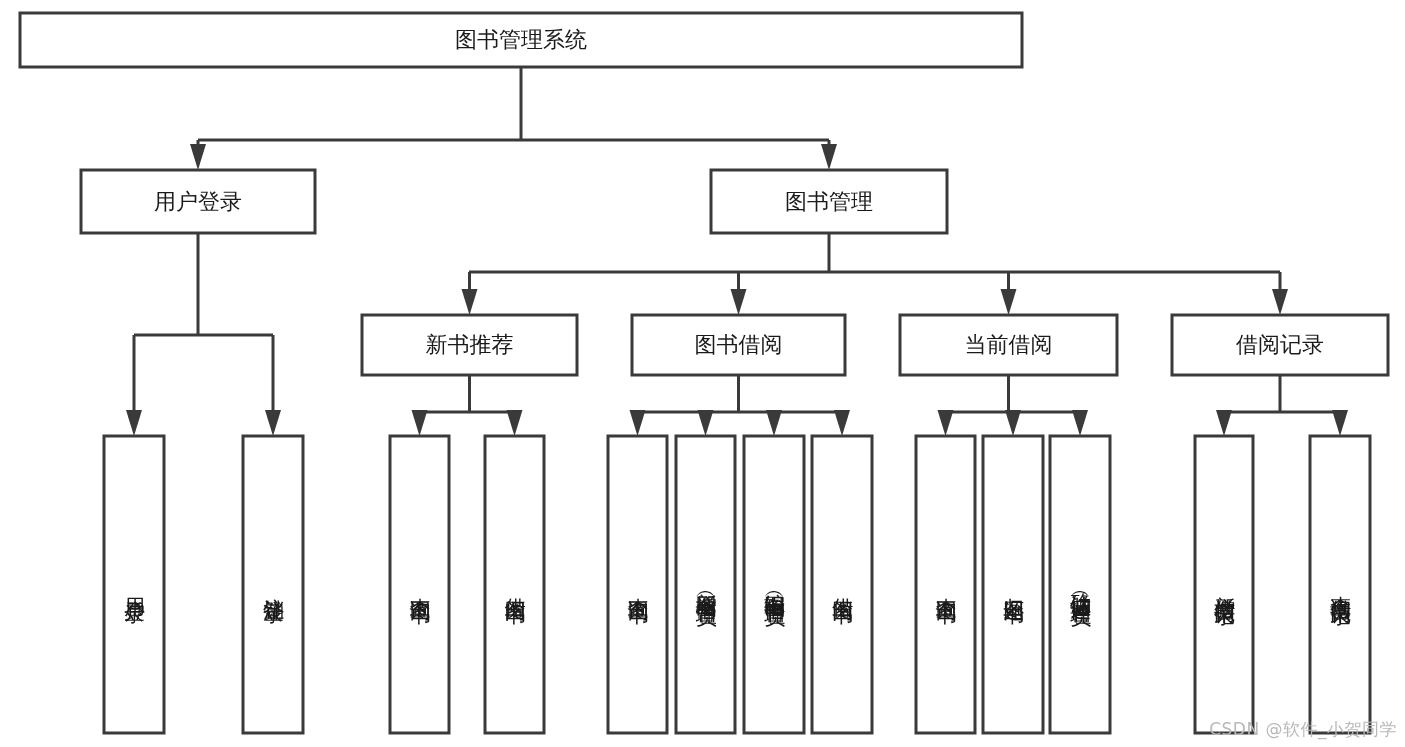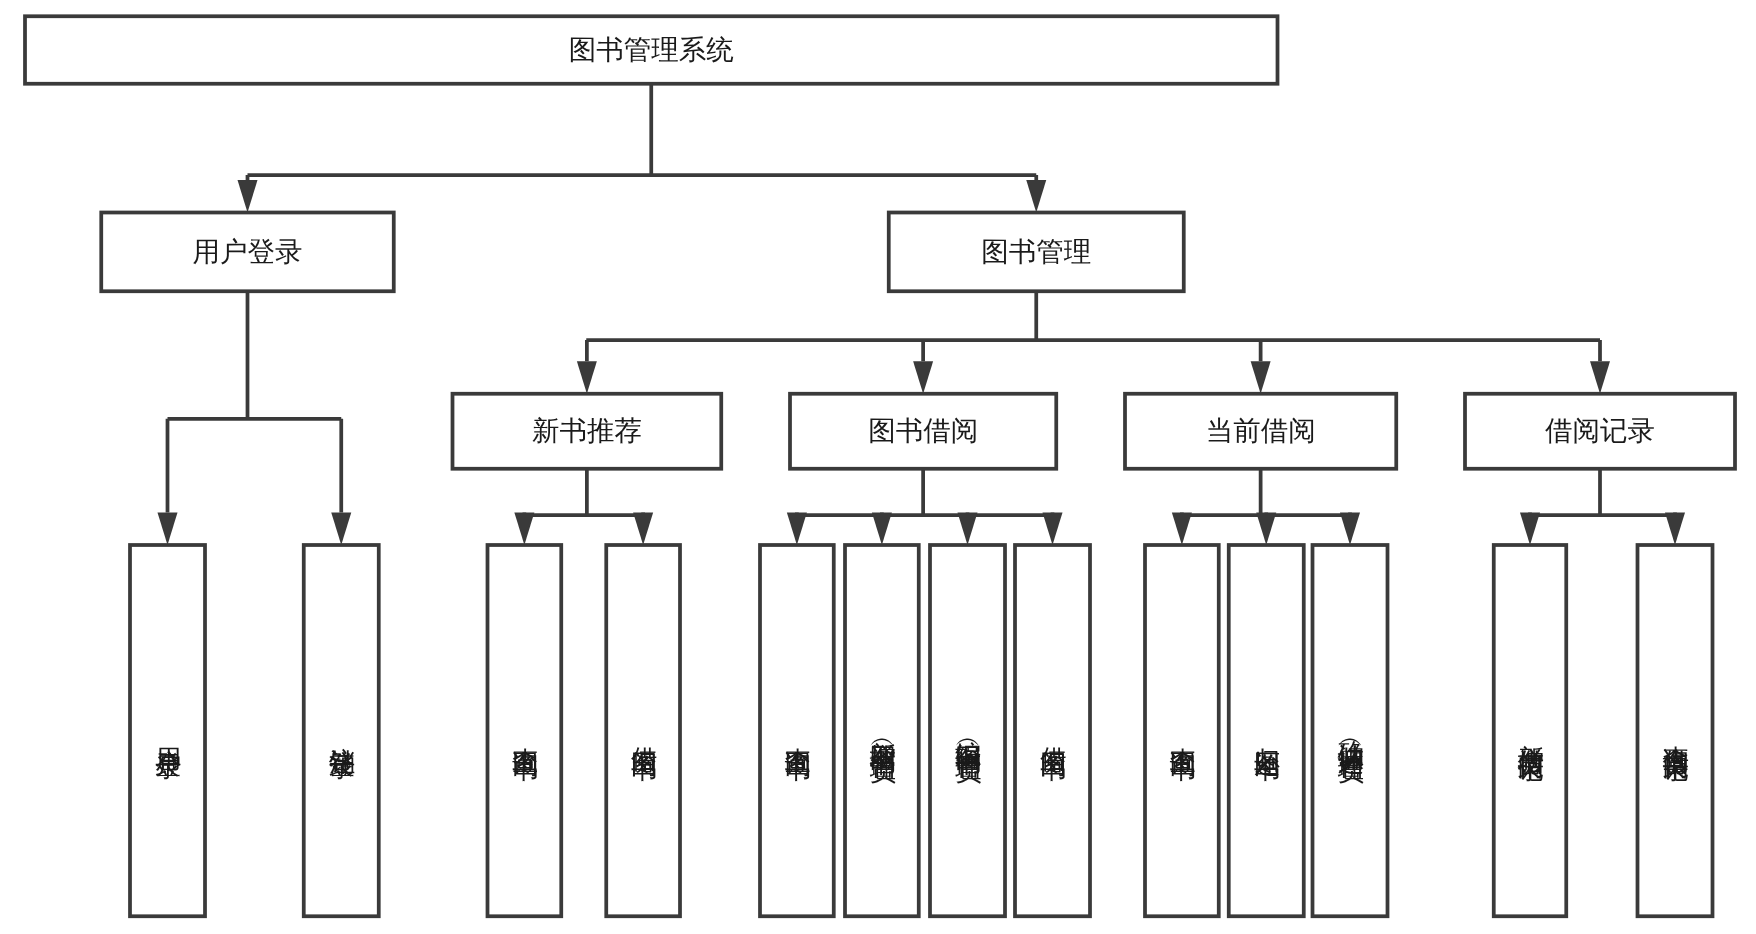--- a/index.html
+++ b/index.html
@@ -183,13 +183,14 @@
       <div class="leaf-label" style="left: 676px; top: 448px; width: 59px; height: 273px;">新增图书（管理员）</div>
       <div class="leaf-label" style="left: 744px; top: 448px; width: 60px; height: 273px;">编辑图书（管理员）</div>
       <div class="leaf-label" style="left: 812px; top: 448px; width: 60px; height: 273px;">借阅图书</div>
       <div class="leaf-label" style="left: 916px; top: 448px; width: 59px; height: 273px;">查询图书</div>
       <div class="leaf-label" style="left: 983px; top: 448px; width: 60px; height: 273px;">归还图书</div>
       <div class="leaf-label" style="left: 1050px; top: 448px; width: 60px; height: 273px;">确认归还（管理员）</div>
       <div class="leaf-label" style="left: 1195px; top: 448px; width: 58px; height: 273px;">新增借阅记录</div>
       <div class="leaf-label" style="left: 1310px; top: 448px; width: 60px; height: 273px;">查询借阅记录</div>
     </div>
 
+  <div class="watermark">CSDN @软件_小贺同学</div>
 </div>
 
 </body></html>

